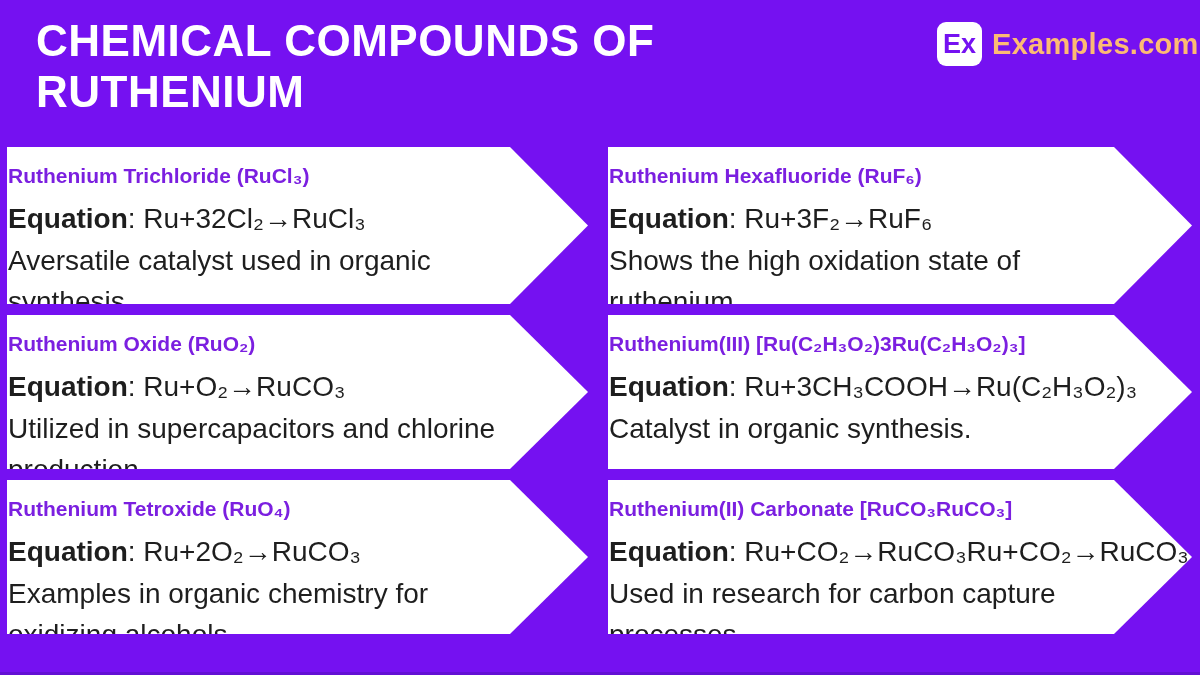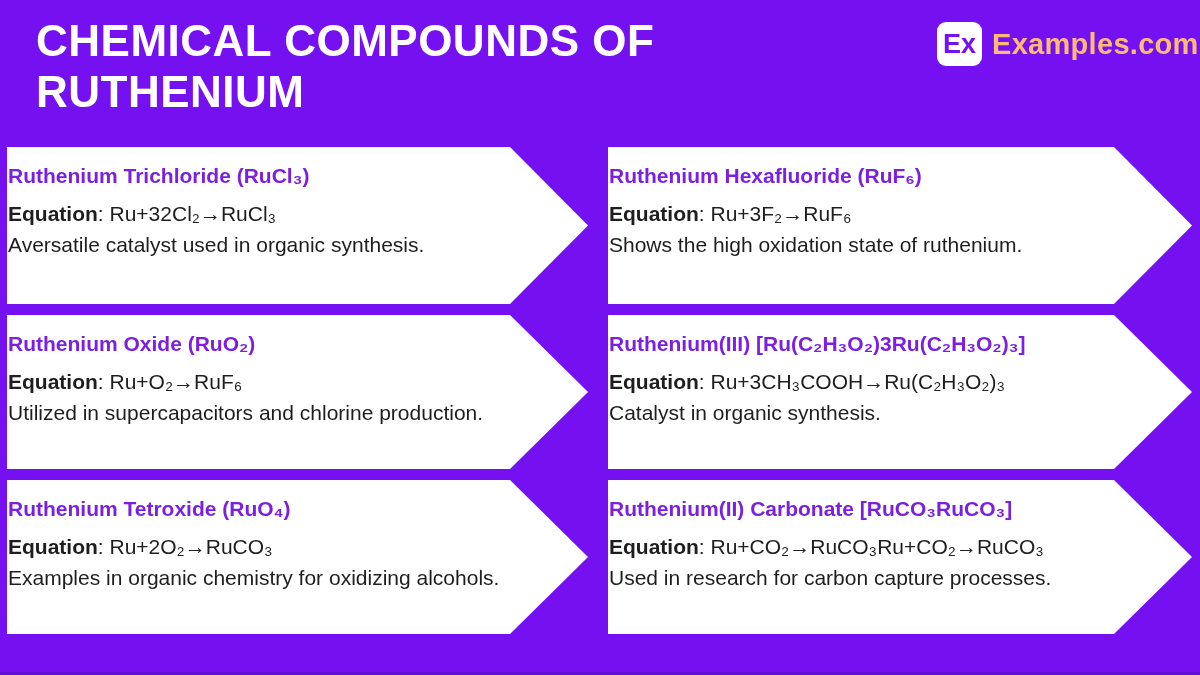--- a/index.html
+++ b/index.html
@@ -85,21 +85,21 @@
   .card-title {
     color: var(--title-color);
     font-weight: 700;
     font-size: 21px;
     line-height: 1.3;
     white-space: nowrap;
     margin-bottom: 9px;
   }
   .equation, .description {
     color: var(--body-color);
-    font-size: 21px;
+    font-size: 28px;
     line-height: 1.48;
   }
   .equation { white-space: nowrap; }
   .eq-label { font-weight: 700; }
   
   .footer-strip {
     position: absolute;
     left: 0;
     bottom: 0;
     width: 100%;
@@ -131,21 +131,21 @@
     </div>
 
     <div class="card">
       <h2 class="card-title">Ruthenium Hexafluoride (RuF₆)</h2>
       <p class="equation"><span class="eq-label">Equation</span><span>: Ru+3F₂→RuF₆</span></p>
       <p class="description">Shows the high oxidation state of ruthenium.</p>
     </div>
 
     <div class="card">
       <h2 class="card-title">Ruthenium Oxide (RuO₂)</h2>
-      <p class="equation"><span class="eq-label">Equation</span><span>: Ru+O₂→RuF₆</span></p>
+      <p class="equation"><span class="eq-label">Equation</span><span>: Ru+O₂→RuCO₃</span></p>
       <p class="description">Utilized in supercapacitors and chlorine production.</p>
     </div>
 
     <div class="card">
       <h2 class="card-title">Ruthenium(III) [Ru(C₂H₃O₂)3Ru(C₂H₃O₂)₃]</h2>
       <p class="equation"><span class="eq-label">Equation</span><span>: Ru+3CH₃COOH→Ru(C₂H₃O₂)₃</span></p>
       <p class="description">Catalyst in organic synthesis.</p>
     </div>
 
     <div class="card">

